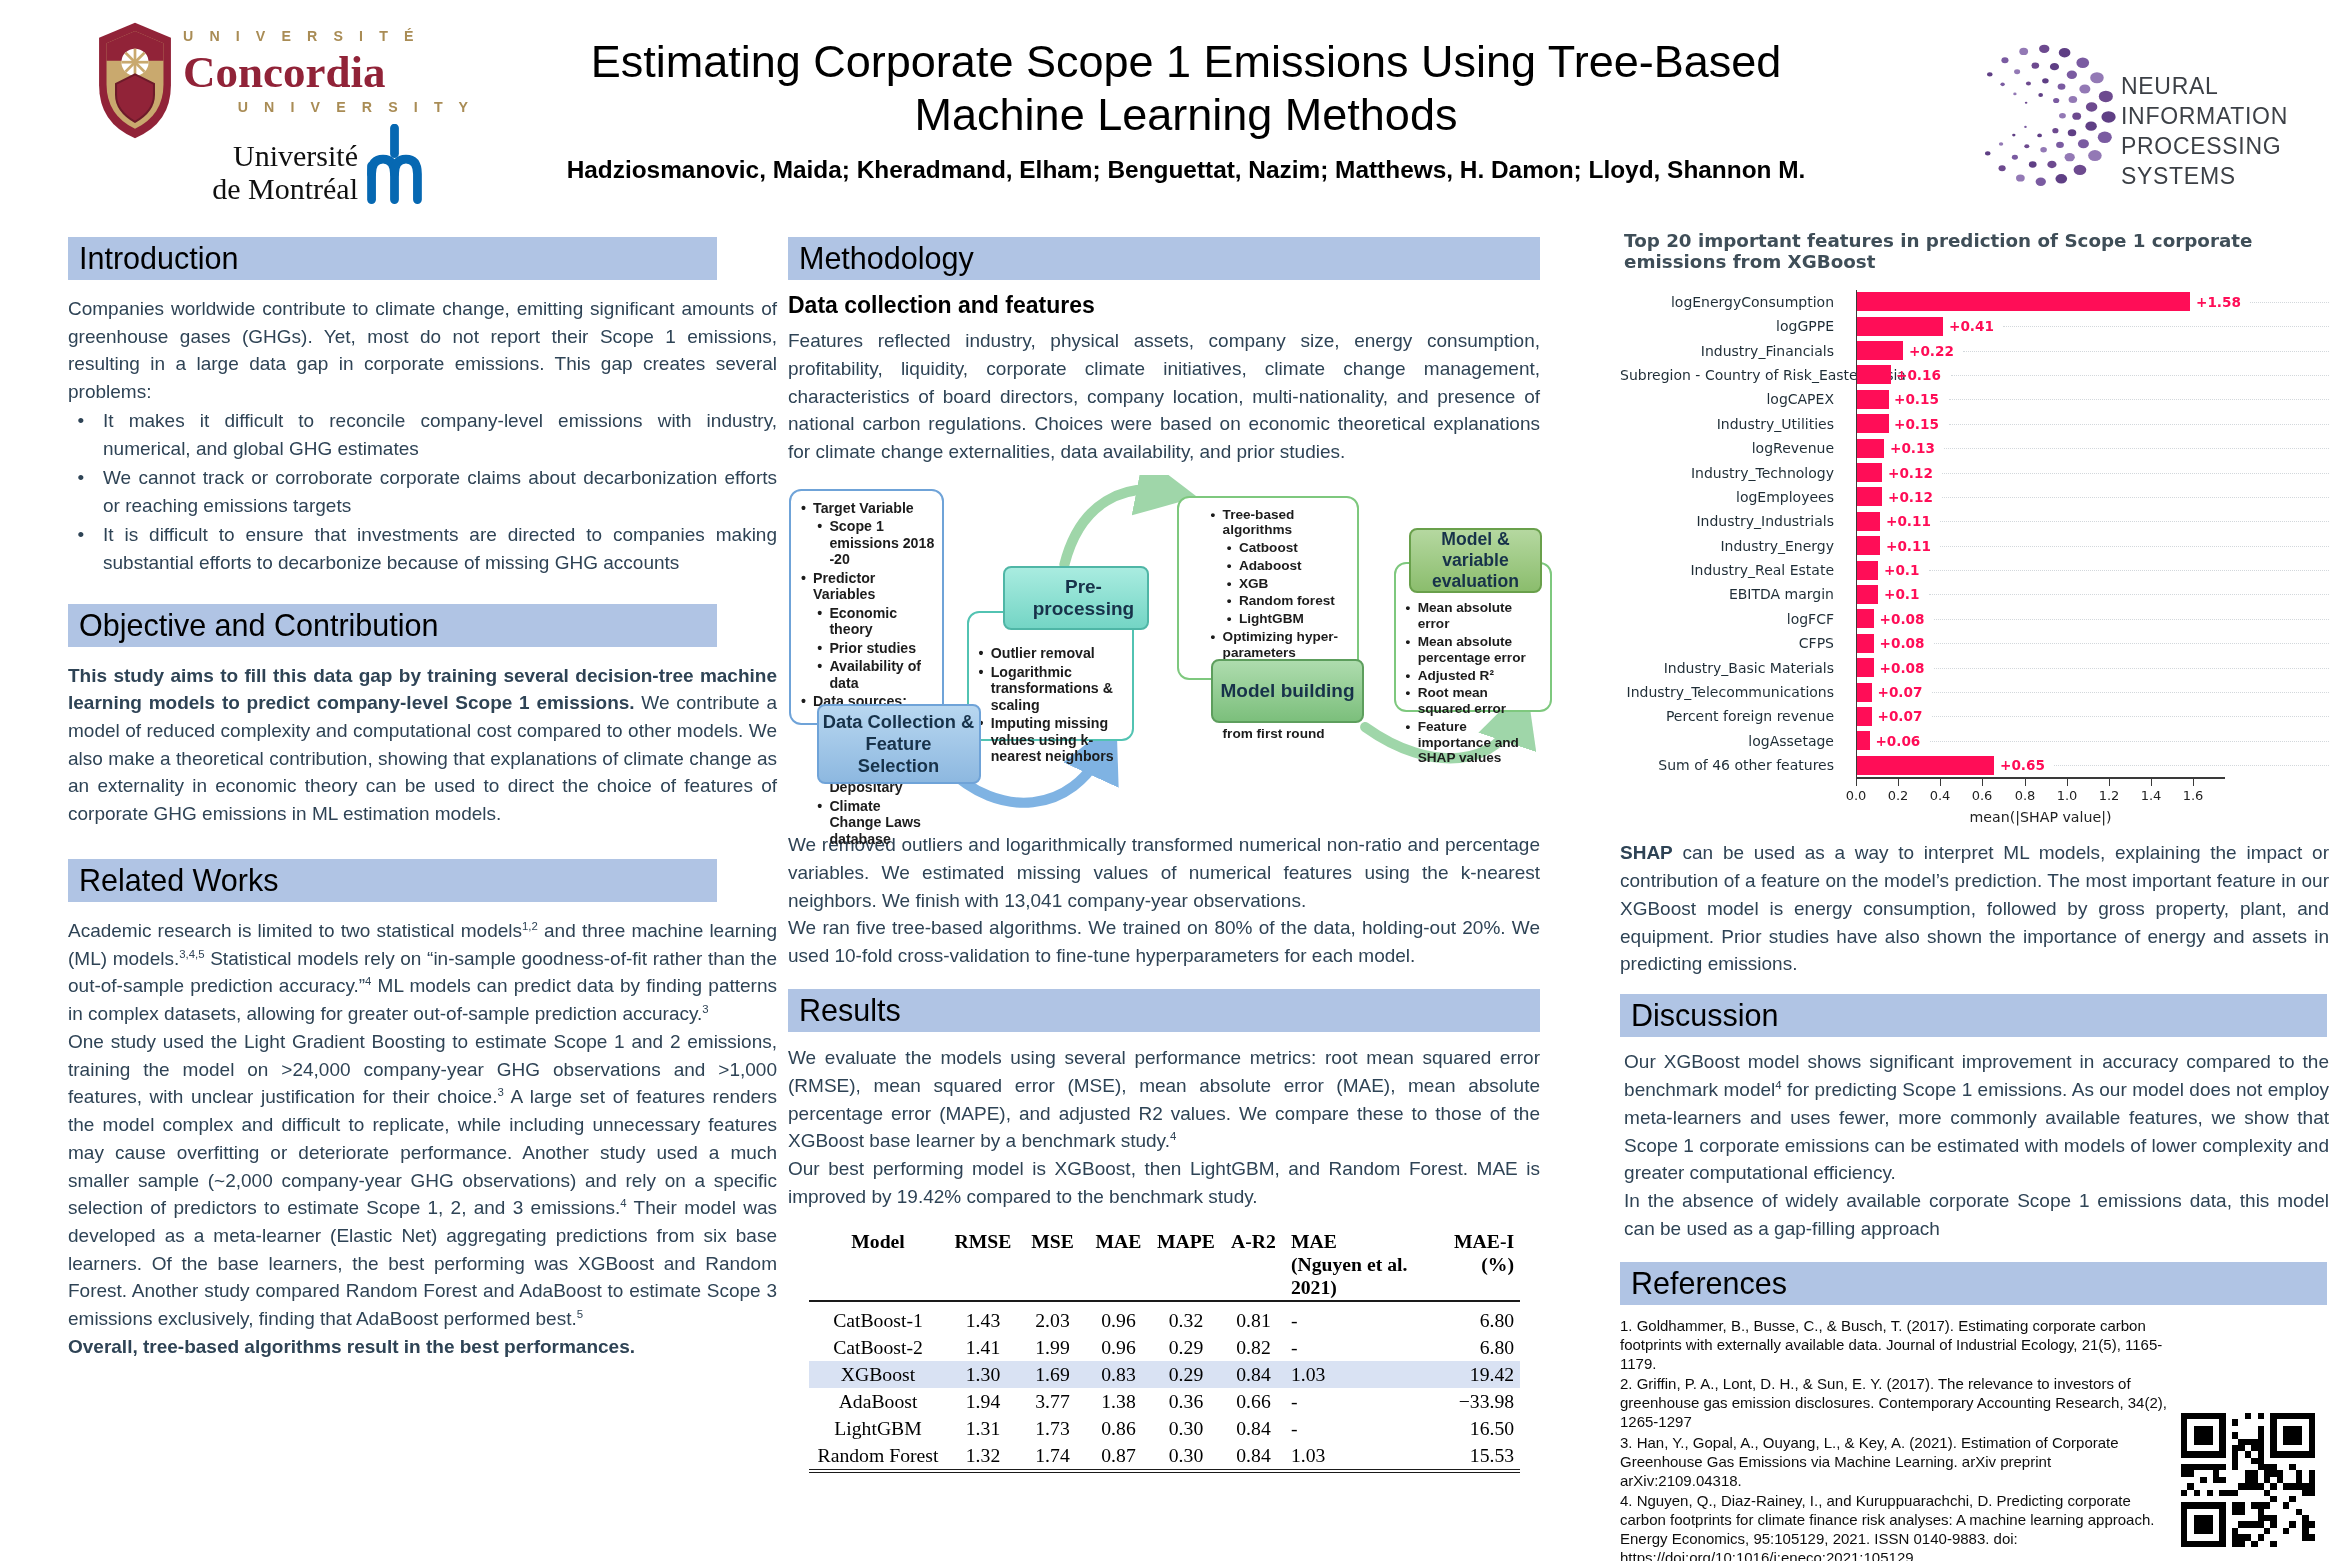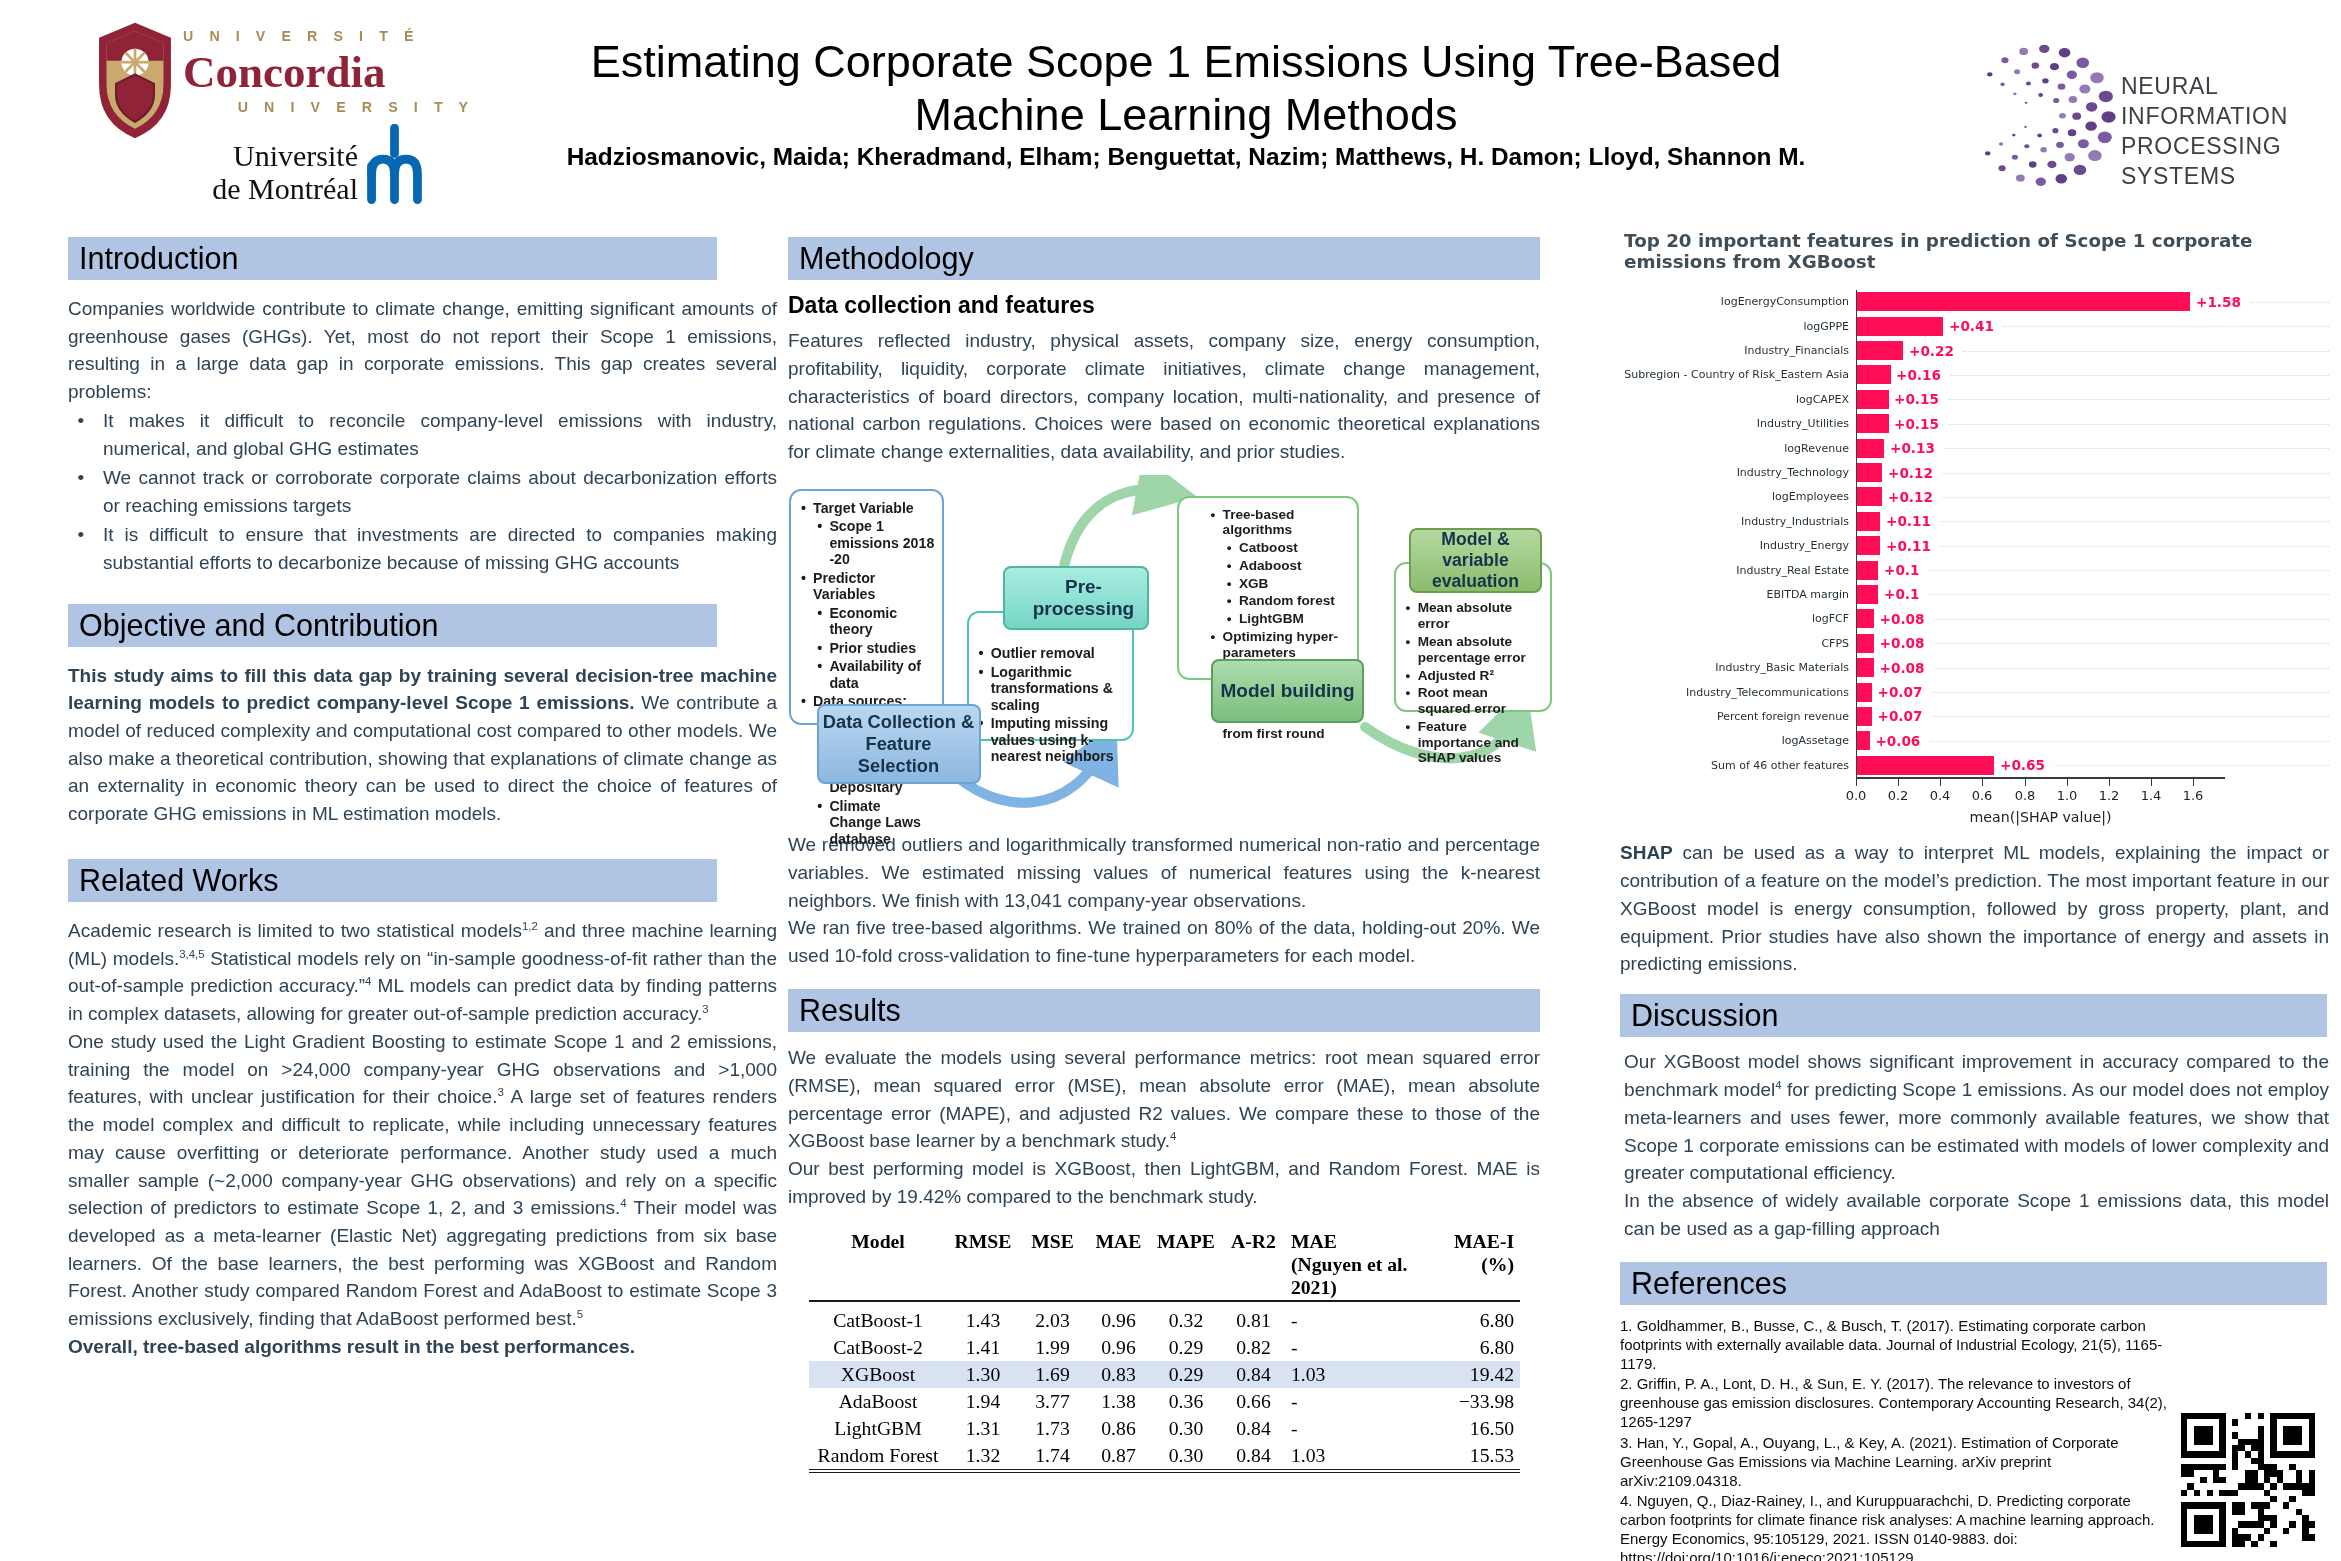--- a/index.html
+++ b/index.html
@@ -15,21 +15,21 @@
   .body{font-size:19px;line-height:1.46;text-align:justify;color:#2e4355;}
   .b{font-weight:700;}
   .mt22{margin-top:15px;} .mt40{margin-top:27px;} .mt46{margin-top:31px;}
   ul.blts{margin:0;padding:0;list-style:none;}
   ul.blts li{position:relative;padding-left:35px;margin-top:1.4px;}
   ul.blts li::before{content:"•";position:absolute;left:9.5px;color:#2e4355;}
   .subhead{font-size:23px;font-weight:700;color:#000;margin-top:12.2px;}
   
   #title-block{position:absolute;left:515px;top:35px;width:1342px;text-align:center;color:#000;}
   #title-block h1{margin:0;font-weight:400;font-size:45px;line-height:1.18;}
-  #authors{margin-top:2px;font-size:24.4px;font-weight:700;}
+  #authors{margin-top:15px;font-size:24.4px;font-weight:700;}
   #concordia{position:absolute;left:95px;top:20.3px;}
   #concordia .ctxt{position:absolute;left:88px;top:8.1px;width:291px;}
   .c-univ{color:#a98c55;font-size:14.2px;letter-spacing:6.1px;font-weight:600;}
   .c-word{color:#912338;font-size:45px;font-weight:700;font-family:"Liberation Serif",serif;margin:1.4px 0;}
   .c-univ2{color:#a98c55;font-size:14.2px;letter-spacing:6.1px;font-weight:600;text-align:right;}
   #udem{position:absolute;left:168px;top:139px;width:258px;}
   #udem .utxt{font-family:"Liberation Serif",serif;color:#101010;font-size:30px;line-height:1.1;text-align:right;width:190px;}
   #udem svg{position:absolute;left:198px;top:-15px;}
   #neurips{position:absolute;left:1962px;top:19px;width:369px;height:183px;}
   #neurips .ntxt{position:absolute;left:159px;top:53px;font-size:23px;font-weight:500;
@@ -52,22 +52,22 @@
   .rtable thead tr{border-bottom:2.7px solid #1a1a1a;}
   .rtable tbody tr:last-child{border-bottom:4.7px double #1a1a1a;}
   .rtable tbody tr.hl{background:#d9e2f3;}
   .rtable tbody tr:first-child td{padding-top:6.8px;}
   
   #chart{position:relative;font-family:"DejaVu Sans","Liberation Sans",sans-serif;}
   #chart-title{font-size:18.3px;font-weight:600;color:#3f4e58;padding-left:4.1px;margin-bottom:17.6px;}
   #crows{position:relative;}
   #crows .spine{position:absolute;left:236px;top:0;bottom:0;width:1.4px;background:#3a3a3a;}
   .crow{display:flex;align-items:center;height:24.4px;}
-  .c-label{width:236px;box-sizing:border-box;padding-right:7px;text-align:right;
-    font-size:11px;color:#1f2d36;flex:none;white-space:nowrap;}
+  .c-label{width:236px;box-sizing:border-box;padding-right:22px;text-align:right;
+    font-size:14px;color:#1f2d36;flex:none;white-space:nowrap;}
   .c-track{position:relative;flex:1;height:100%;}
   .c-bar{position:absolute;left:1.4px;top:2.7px;height:19px;background:#ff0d57;}
   .c-val{position:absolute;top:50%;transform:translateY(-50%);font-size:13.6px;font-weight:700;color:#ff0d57;white-space:nowrap;}
   .c-dots{position:absolute;top:50%;right:0;border-top:1.4px dotted #d3d8dc;}
   #xaxis{position:relative;margin-left:236px;width:369px;border-top:2px solid #3a3a3a;height:49px;}
   .tick{position:absolute;top:0;width:1.4px;height:6.1px;background:#3a3a3a;}
   .ticklab{position:absolute;top:8.8px;transform:translateX(-50%);font-size:13px;color:#222;}
   #xlabel{position:absolute;top:30px;left:0;width:100%;text-align:center;font-size:14.2px;color:#222;}
   
   #refs{font-size:15px;line-height:1.27;color:#0d0d0d;width:556px;text-align:left;margin-top:11px;}

